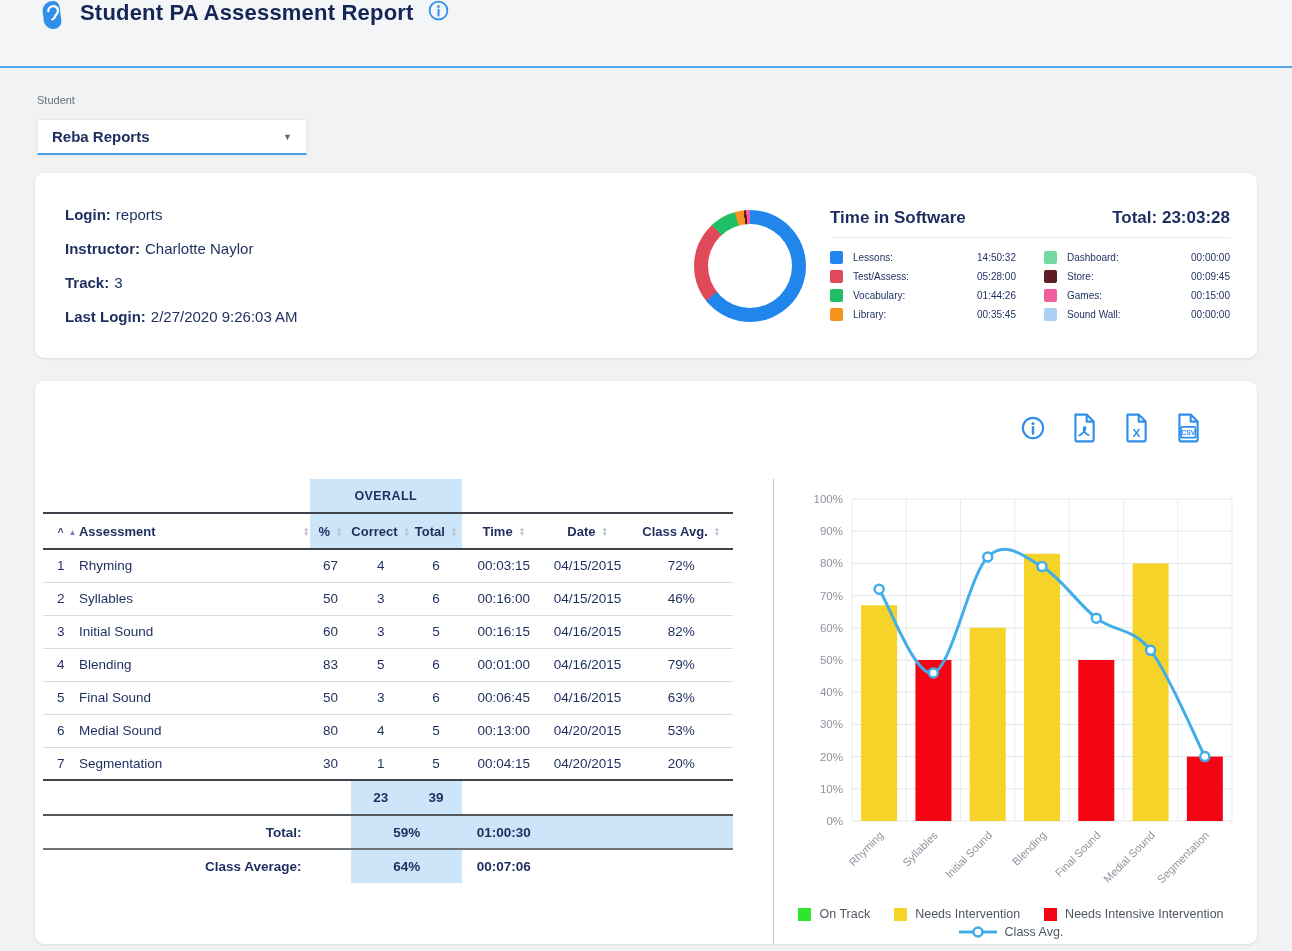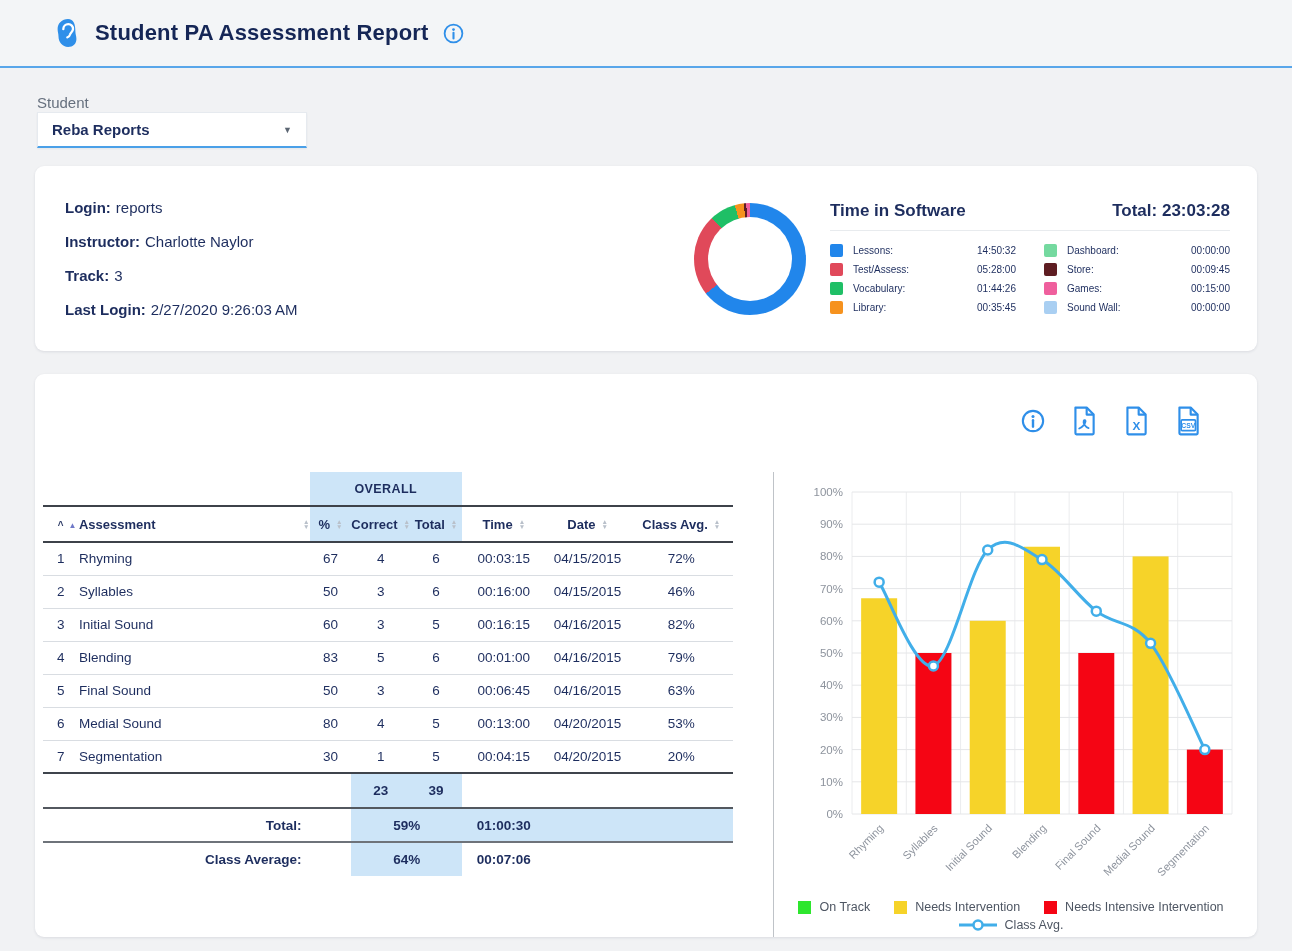--- a/index.html
+++ b/index.html
@@ -1,26 +1,26 @@
 <!DOCTYPE html>
 <html><head>
 <meta charset="utf-8">
 <style>
   *{margin:0;padding:0;box-sizing:border-box}
   html,body{width:1292px;height:951px}
   body{background:#f1f2f4;font-family:"Liberation Sans",sans-serif;color:#1d2d5e;overflow:hidden}
 
   
-  .topbar{height:68px;display:flex;align-items:center;gap:14px;padding:0 54px;background:#f3f5f7;border-bottom:2px solid #58a6ea}
+  .topbar{height:68px;display:flex;gap:14px;padding:0 39px;background:#f3f5f7;border-bottom:2px solid #58a6ea}
   .page-title{font-size:22px;font-weight:700;color:#152656;letter-spacing:.2px}
   .icon-btn{display:inline-flex;cursor:pointer}
 
   
   .student-wrap{margin:26px 0 0 37px}
-  .student-label{font-size:15px;color:#66707e;margin-bottom:1px}
+  .student-label{font-size:11px;color:#66707e;margin-bottom:13px}
   .select{width:270px;height:36px;background:#fff;border:1px solid #e6eaef;border-bottom:2px solid #4aa0e8;display:flex;align-items:center;padding:0 14px;font-size:15px;font-weight:700;color:#1d2d5e;box-shadow:0 1px 2px rgba(0,0,0,.05);cursor:pointer}
   .select .caret{margin-left:auto;color:#5c6673;font-size:9px}
 
   
   .card{background:#fff;border-radius:9px;box-shadow:0 1px 3px rgba(20,30,60,.10);margin:0 35px}
   .profile-card{margin-top:18px;height:185px;display:flex;align-items:center;padding:0 27px 0 30px}
   .profile-fields{display:flex;flex-direction:column;gap:17px;font-size:15px}
   .p-line b{font-weight:700;margin-right:5px}
 
   .donut{width:112px;height:112px;border-radius:50%;position:relative;flex:none;margin-left:auto}

